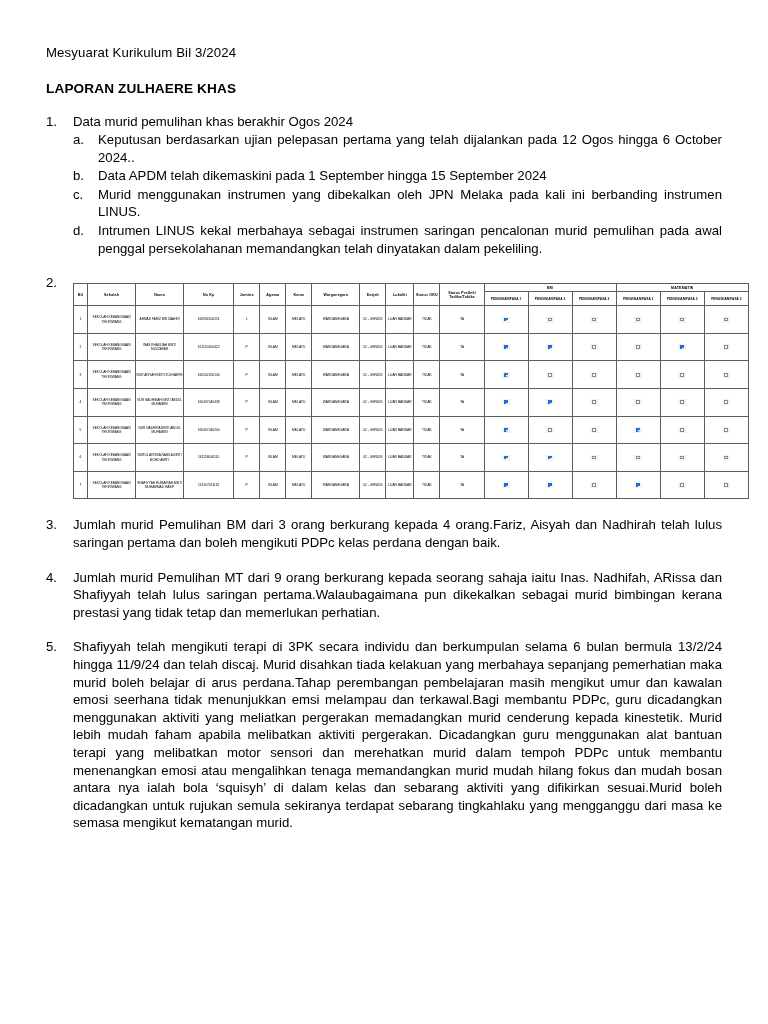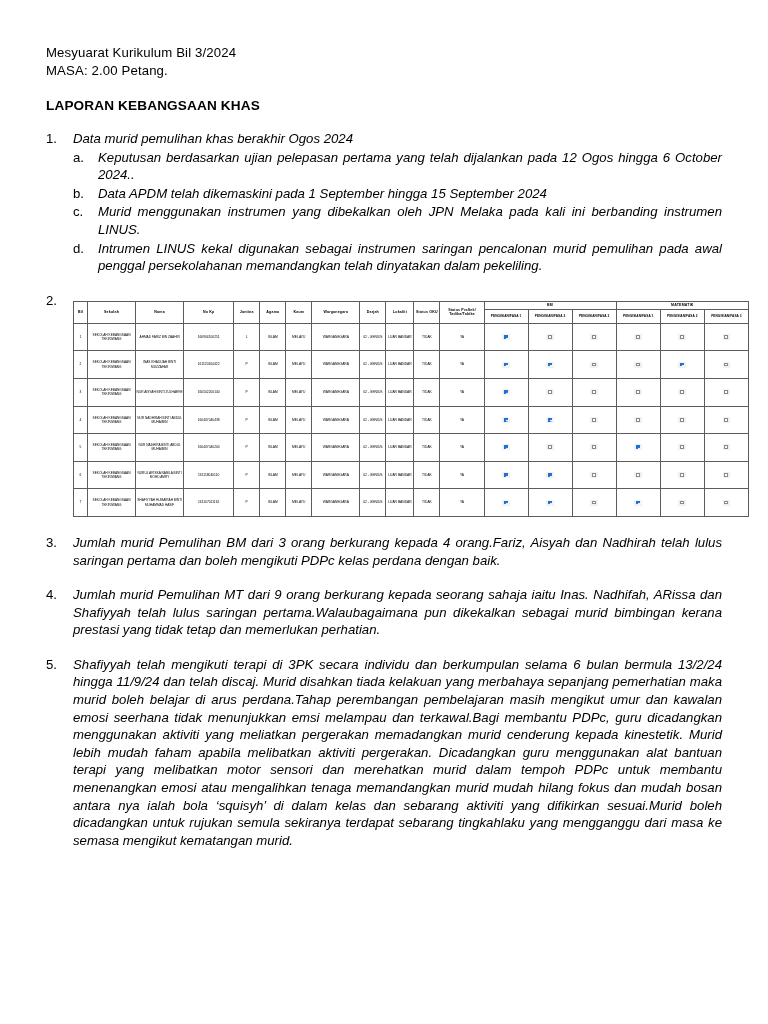--- a/index.html
+++ b/index.html
@@ -40,21 +40,20 @@
     width:27px;flex:0 0 27px;
     font-size:13.2px;
     line-height:17.6px;
   }
   .item .body{flex:1;}
   .ptxt{
     font-size:13.2px;
     line-height:17.6px;
     text-align:justify;
     margin:0;
-    font-style:italic;
   }
   ol.lvl2{
     list-style:none;
     margin:0;padding:0;
   }
   .subitem{
     display:flex;
     margin-top:1px;
   }
   .subitem .snum{
@@ -129,23 +128,22 @@
     border-bottom:0.6px solid #fff;
     transform:rotate(-45deg);
   }
 </style>
 </head>
 <body>
 
 <div class="page">
 
   <div class="hdr-line">Mesyuarat Kurikulum Bil 3/2024</div>
-  <div class="hdr-line">MASA: 2.00 Petang.</div>
-
-  <div class="doc-title">LAPORAN KEBANGSAAN KHAS</div>
+
+  <div class="doc-title">LAPORAN ZULHAERE KHAS</div>
 
   <ol class="lvl1">
 
     <li class="item">
       <div class="num">1.</div>
       <div class="body">
         <p class="ptxt">Data  murid pemulihan khas berakhir Ogos 2024</p>
         <ol class="lvl2">
           <li class="subitem">
             <div class="snum">a.</div>
@@ -161,21 +159,21 @@
           </li>
           <li class="subitem">
             <div class="snum">c.</div>
             <div class="sbody">
                 <p class="ptxt">Murid menggunakan instrumen yang dibekalkan oleh JPN Melaka pada kali ini berbanding instrumen LINUS.</p>
               </div>
           </li>
           <li class="subitem">
             <div class="snum">d.</div>
             <div class="sbody">
-                <p class="ptxt">Intrumen LINUS kekal digunakan sebagai instrumen saringan pencalonan murid pemulihan pada awal penggal persekolahanan memandangkan telah dinyatakan dalam pekeliling.</p>
+                <p class="ptxt">Intrumen LINUS kekal merbahaya sebagai instrumen saringan pencalonan murid pemulihan pada awal penggal persekolahanan memandangkan telah dinyatakan dalam pekeliling.</p>
               </div>
           </li>
         </ol>
       </div>
     </li>
 
     <li class="item">
       <div class="num">2.</div>
       <div class="body">
         <div class="tbl-wrap">

